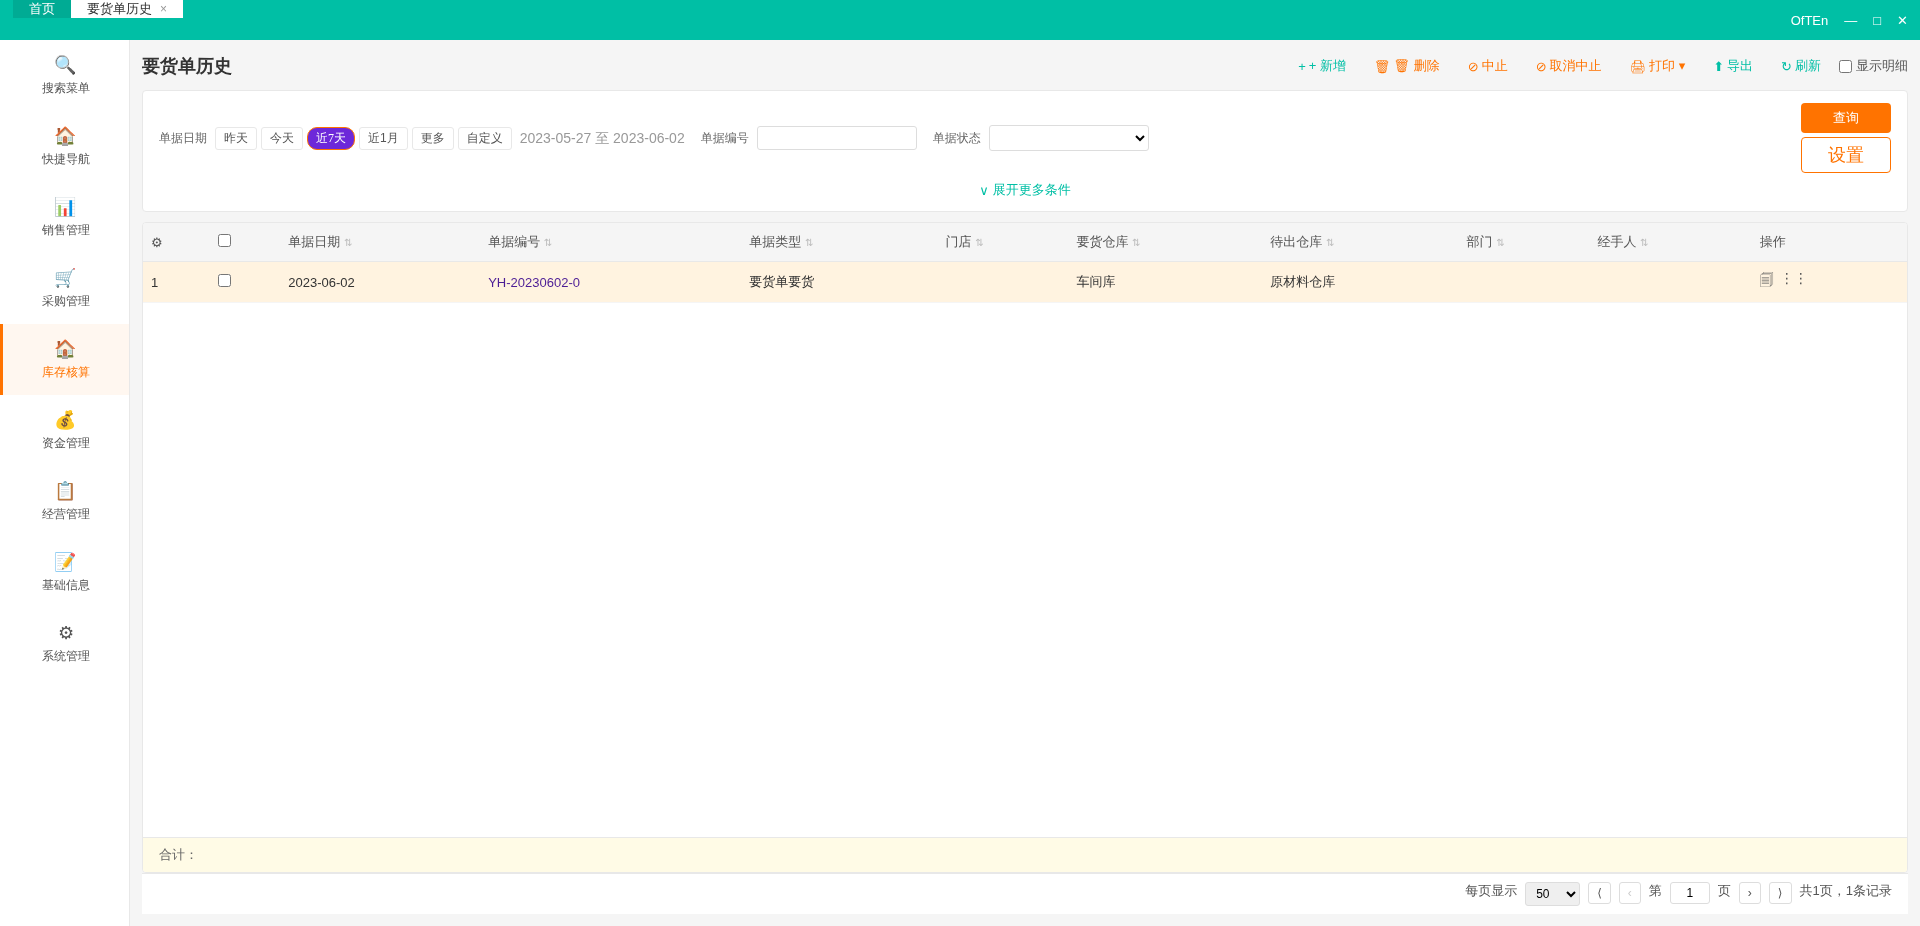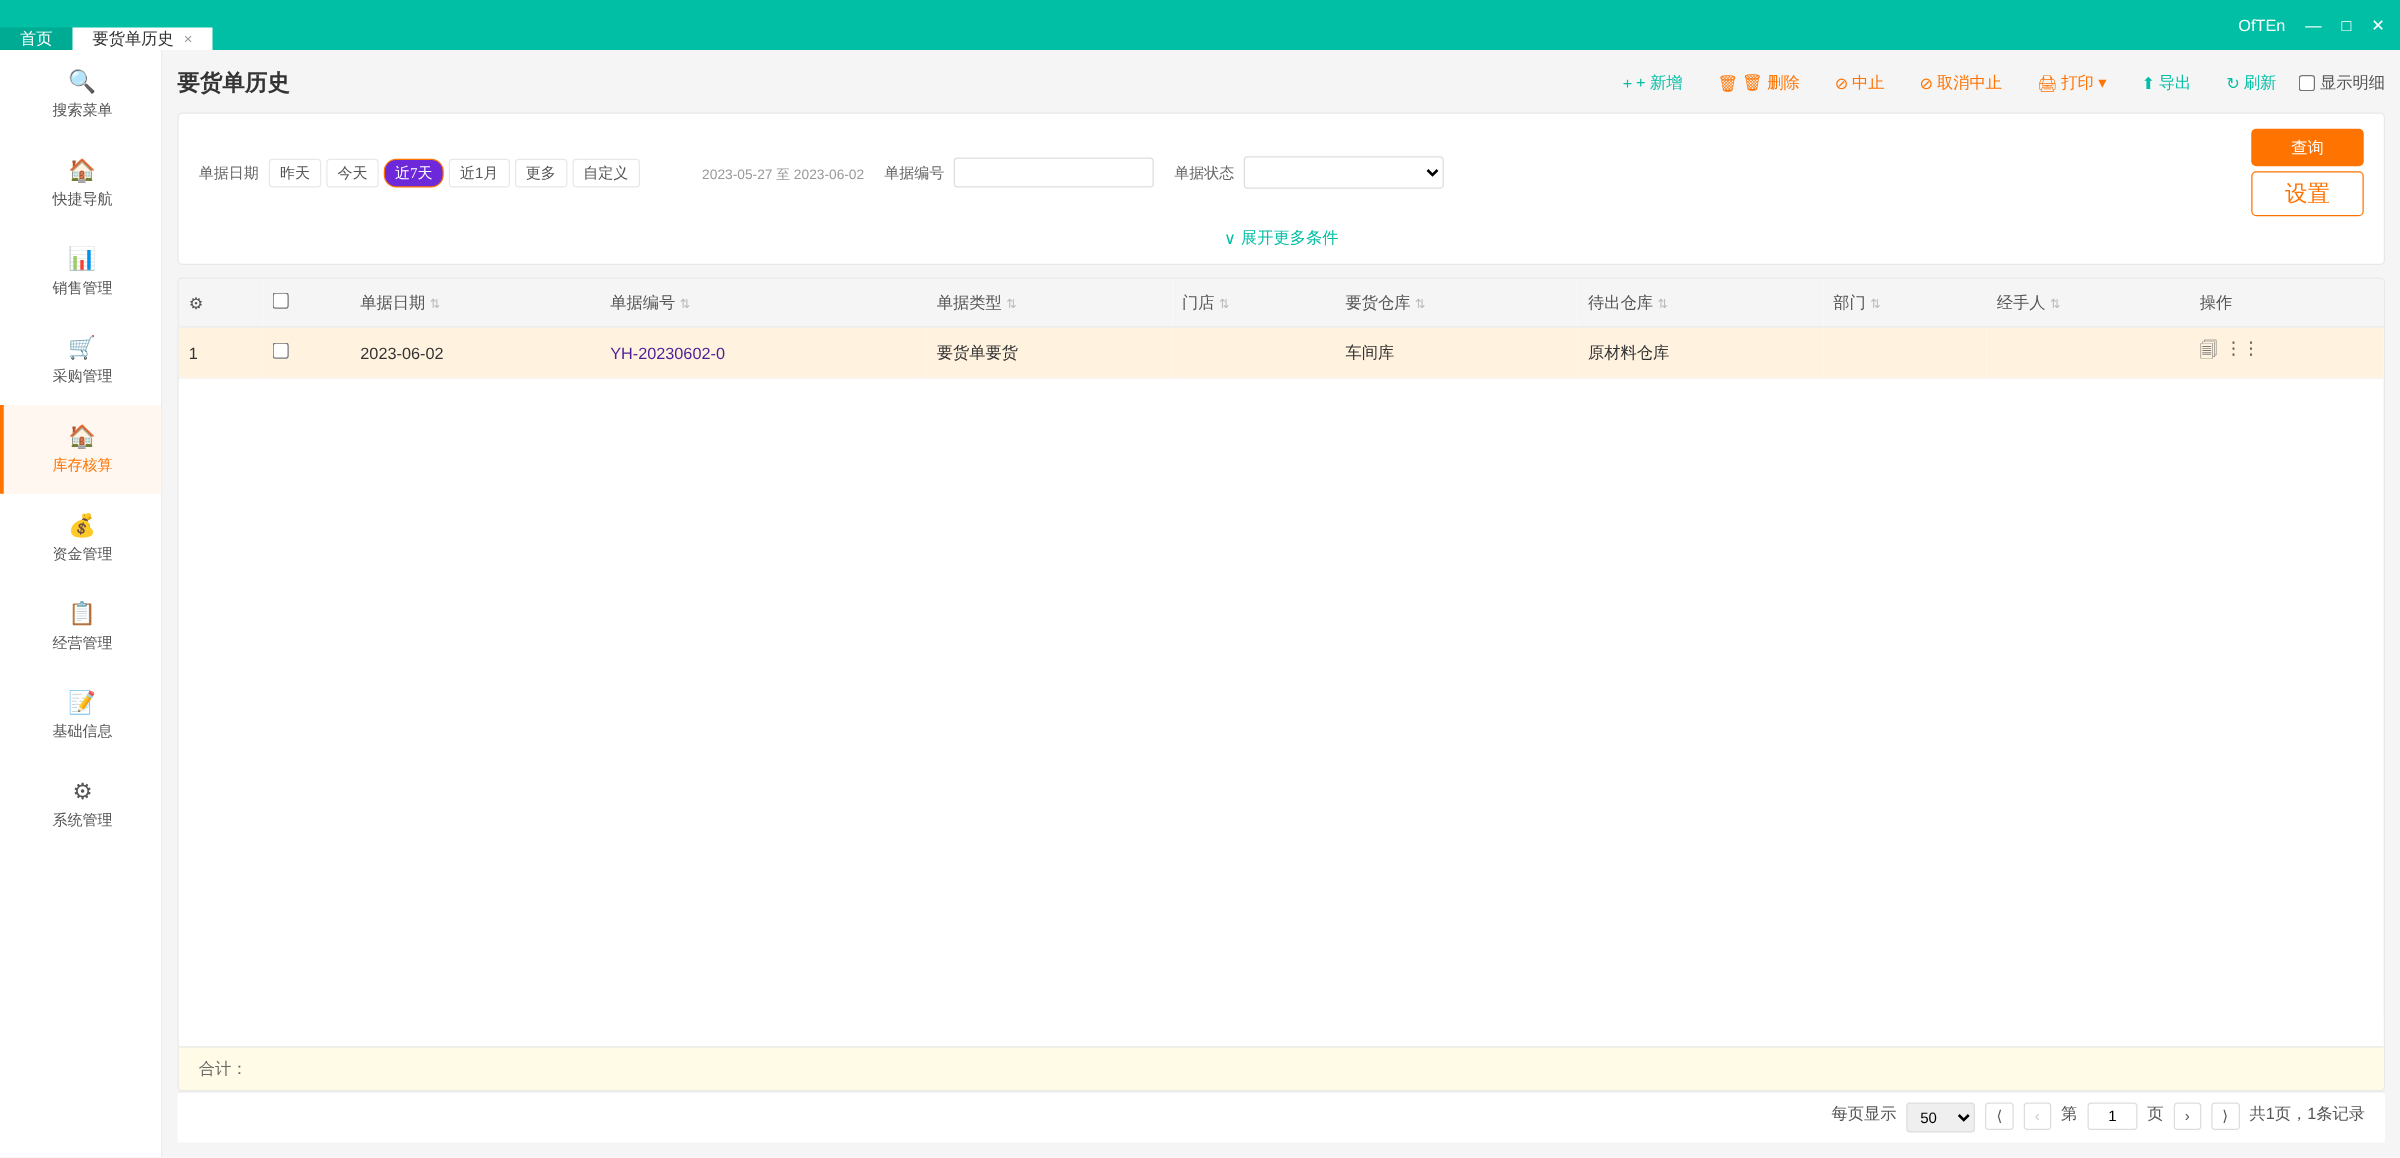--- a/index.html
+++ b/index.html
@@ -9,22 +9,23 @@
     .top-bar {
       height: 40px;
       background: #00bfa5;
       display: flex;
       align-items: center;
       padding: 0 0 0 0;
       flex-shrink: 0;
     }
     .top-bar-tabs {
       display: flex;
-      align-items: flex-end;
+      align-items: flex-start;
       height: 100%;
+      margin-left: 13px;
     }
     .top-tab {
       padding: 0 16px;
       display: flex;
       align-items: center;
       color: #fff;
       cursor: pointer;
       font-size: 13px;
       position: relative;
     }
@@ -184,24 +185,23 @@
       font-size: 12px;
     }
     .date-btn.active {
       background: #6d28d9;
       color: #fff;
       border-color: #ff7300;
       border-radius: 10px;
       font-family: Liberation Serif, serif;
     }
     .date-range-text {
-      font-size: 11px;
+      font-size: 14px;
       color: #999;
       margin-top: 2px;
-      margin-left: 42px;
     }
     .filter-input {
       border: 1px solid #ddd;
       border-radius: 3px;
       padding: 4px 8px;
       font-size: 12px;
       width: 160px;
       outline: none;
     }
     .filter-select {

